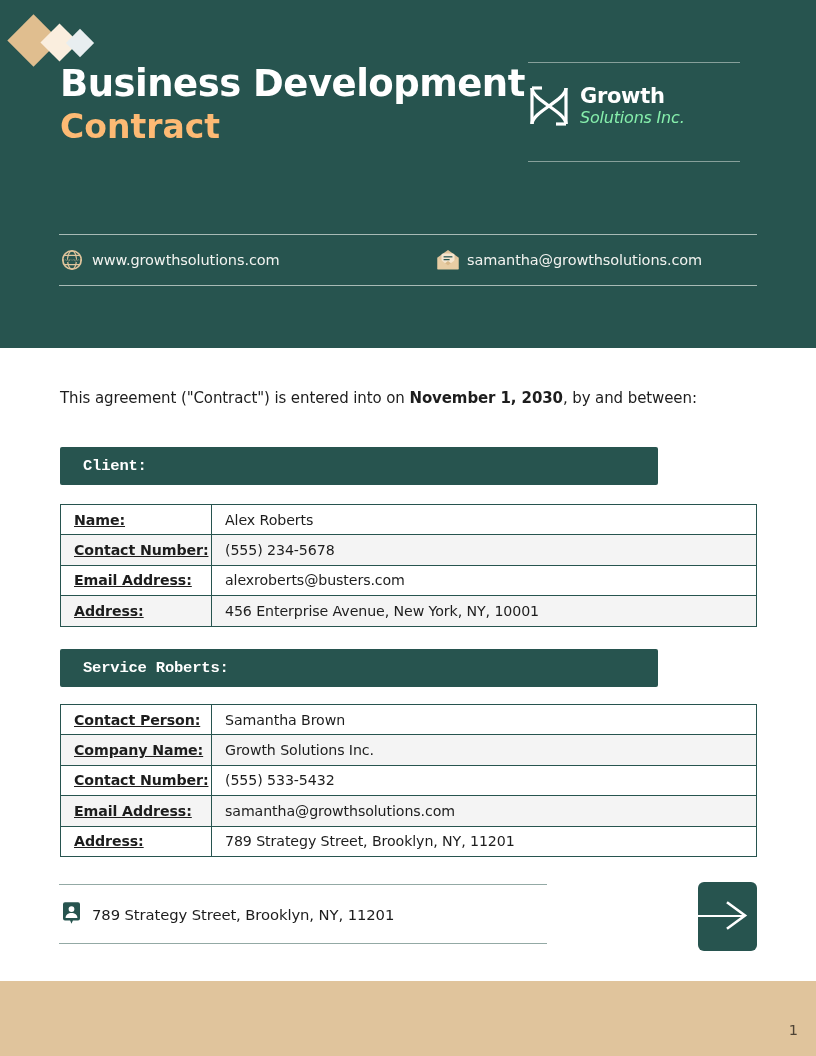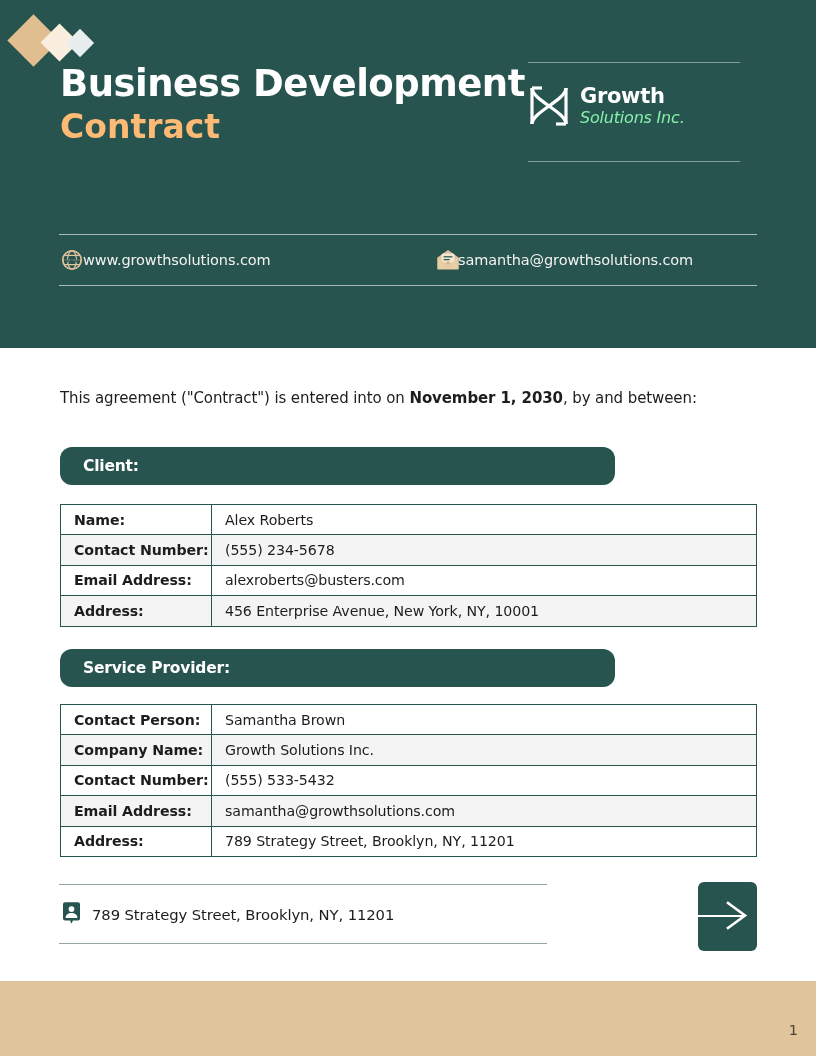--- a/index.html
+++ b/index.html
@@ -150,20 +150,21 @@
     left: 0;
     top: 0;
     height: 100%;
     width: 100%;
     display: flex;
     align-items: center;
   }
   .contact-item {
     display: flex;
     align-items: center;
+    gap: 9px;
   }
   .contact-item.web { margin-left: 2px; width: 375px; }
   .contact-item.mail { margin-left: 0px; }
   .contact-icon {
     width: 22px; height: 22px;
     flex: 0 0 22px;
     display: block;
   }
   .contact-text {
     font-size: 14.5px;
@@ -180,26 +181,27 @@
     font-size: 15px;
     color: #1d1d1d;
     letter-spacing: -0.1px;
     white-space: nowrap;
   }
   .intro b { font-weight: bold; }
 
   .section-pill {
     position: absolute;
     left: 60px;
-    width: 555px;
+    width: 598px;
     height: 38px;
     background: #27544F;
-    border-radius: 12px;
+    border-radius: 2px;
     display: flex;
     align-items: center;
+    font-family: Liberation Mono, monospace;
   }
   .section-pill .label {
     margin-left: 23px;
     font-size: 15.5px;
     font-weight: bold;
     color: #ffffff;
     letter-spacing: -0.2px;
   }
   #pill-client { top: 447px; }
   #pill-provider { top: 649px; }
@@ -219,20 +221,21 @@
     height: 30.4px;
     font-size: 14.2px;
     color: #1d1d1d;
     padding: 0 0 0 13px;
     letter-spacing: -0.1px;
     vertical-align: middle;
   }
   .info-table td.k {
     width: 151px;
     font-weight: bold;
+    text-decoration: underline;
   }
   .info-table tr:nth-child(even) td {
     background: #F4F4F4;
   }
   .info-table tr:nth-child(odd) td {
     background: #ffffff;
   }
 
   
   .footer-addr {
@@ -398,21 +401,21 @@
         <td class="v">alexroberts@busters.com</td>
       </tr>
       <tr>
         <td class="k">Address:</td>
         <td class="v">456 Enterprise Avenue, New York, NY, 10001</td>
       </tr>
     </tbody>
   </table>
 
   <div class="section-pill" id="pill-provider">
-    <span class="label">Service Provider:</span>
+    <span class="label">Service Roberts:</span>
   </div>
 
   <table class="info-table" id="table-provider">
     <tbody>
       <tr>
         <td class="k">Contact Person:</td>
         <td class="v">Samantha Brown</td>
       </tr>
       <tr>
         <td class="k">Company Name:</td>

